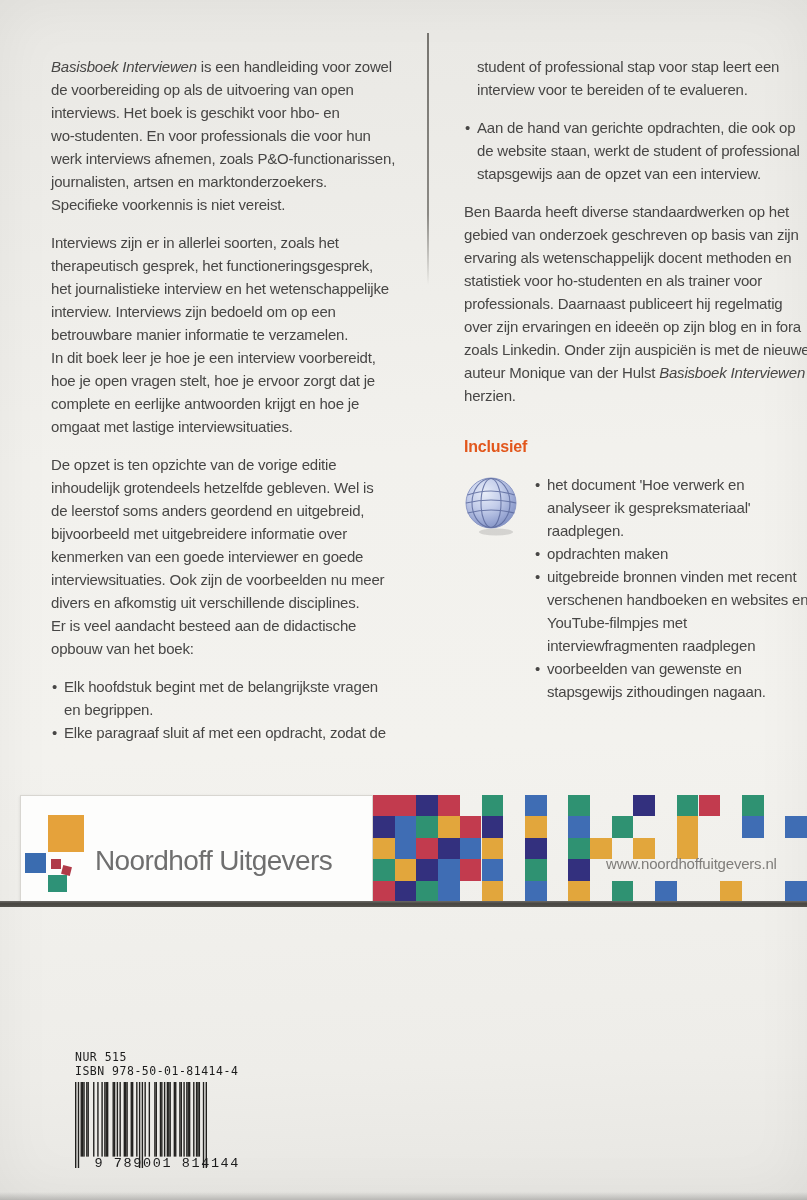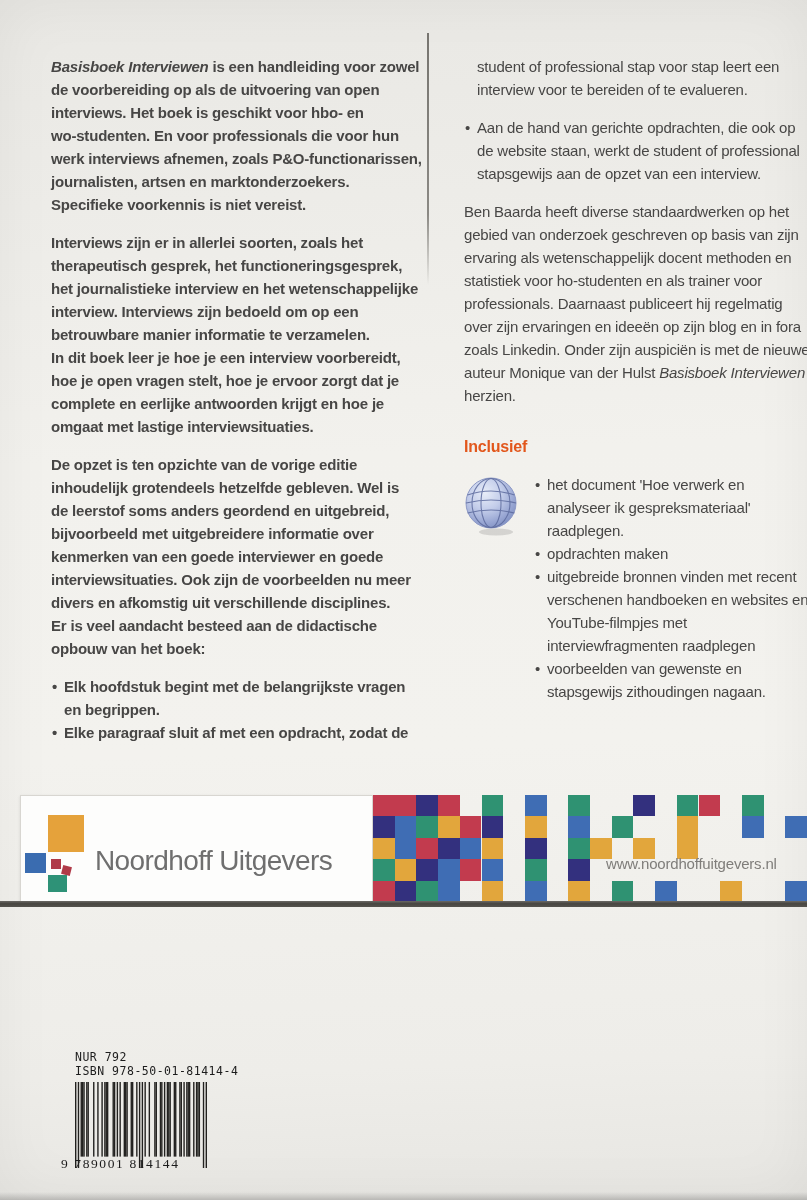--- a/index.html
+++ b/index.html
@@ -8,21 +8,21 @@
     font-family:"Liberation Sans","DejaVu Sans",sans-serif;
     color:#474645;
     background:linear-gradient(178deg,#e9e8e4 0%,#f2f1ed 38%,#f3f2ee 62%,#eeede9 88%,#e7e6e2 100%);
     box-shadow:inset 0 0 60px rgba(0,0,0,0.05);
   }
   .cover::after{content:"";position:absolute;left:0;right:0;bottom:0;height:8px;
     background:linear-gradient(rgba(0,0,0,0),rgba(0,0,0,0.18));}
   .pl{white-space:pre-line;}
   .col{position:absolute;top:55px;font-size:15px;line-height:23px;letter-spacing:-0.2px;}
   .col p{margin:0 0 15px 0;}
-  .col-left{left:51px;width:378px;font-weight:bold;}
+  .col-left{left:51px;width:378px;}
   .col-right{left:464px;width:348px;}
   .divider{position:absolute;left:427px;top:33px;width:2px;height:252px;
     background:linear-gradient(#777570,#8b8984 72%,rgba(139,137,132,0));}
   ul.blist{list-style:none;margin:0 0 15px 0;padding:0;}
   ul.blist li{position:relative;padding-left:13px;margin:0;}
   ul.blist li::before{content:"\2022";position:absolute;left:1px;top:0;}
   .continuation{padding-left:13px;margin:0;}
   .inclusief{font-weight:bold;font-size:16px;letter-spacing:-0.2px;margin:28px 0 15px 0 !important;}
   .web-row{display:flex;align-items:flex-start;}
   .globe-wrap{width:58px;margin:2px 12px 0 0;flex:none;}
@@ -36,22 +36,22 @@
   .mosaic{position:absolute;left:373px;top:795px;width:434px;height:107px;}
   .mosaic .cell{position:absolute;}
   .site-url{position:absolute;left:606px;top:855px;font-size:15px;color:#7f7d7a;letter-spacing:-0.2px;}
   .dark-line{position:absolute;left:0;top:901px;width:807px;height:6px;
     background:linear-gradient(#6b6965,#474540 45%,#55534e);}
   
   .barcode-block{position:absolute;left:60px;top:1050px;width:180px;color:#1c1c1c;}
   .bc-text{font-family:"DejaVu Sans Mono","Liberation Mono",monospace;
     font-size:11.5px;line-height:14px;letter-spacing:0.5px;margin-left:15px;}
   .bc-svg{display:block;margin:4px 0 0 15px;}
-  .bc-digits{font-family:Liberation Serif, serif;
-    font-size:13.5px;letter-spacing:1.6px;white-space:pre;margin:-12px 0 0 1px;}
+  .bc-digits{font-family:Liberation Mono, monospace;
+    font-size:13.5px;letter-spacing:1.6px;white-space:pre;margin:-12px 0 0 1px;text-align:right;}
 </style>
 </head>
 <body>
 
 <div class="cover">
 
   <div class="divider"></div>
 
   <div class="col col-left">
     <p class="pl"><i>Basisboek Interviewen</i><span> is een handleiding voor zowel
@@ -208,21 +208,21 @@
       <div class="cell" style="left: 45%; top: 80%; width: 5%; height: 20%; background: rgb(226, 166, 60);"></div>
       <div class="cell" style="left: 55%; top: 80%; width: 5%; height: 20%; background: rgb(47, 146, 114);"></div>
       <div class="cell" style="left: 65%; top: 80%; width: 5%; height: 20%; background: rgb(63, 109, 180);"></div>
       <div class="cell" style="left: 80%; top: 80%; width: 5%; height: 20%; background: rgb(226, 166, 60);"></div>
       <div class="cell" style="left: 95%; top: 80%; width: 5%; height: 20%; background: rgb(63, 109, 180);"></div>
     </div>
   <div class="site-url">www.noordhoffuitgevers.nl</div>
   <div class="dark-line"></div>
 
   <div class="barcode-block">
-    <div class="bc-text">NUR 792</div>
+    <div class="bc-text">NUR 515</div>
     <div class="bc-text">ISBN 978-50-01-81414-4</div>
     <svg class="bc-svg" id="bc-svg" width="132" height="86" viewBox="0 0 95 34" preserveAspectRatio="none">
         <rect x="0" y="0" width="1" height="34" fill="#22211f"></rect>
         <rect x="2" y="0" width="1" height="34" fill="#22211f"></rect>
         <rect x="4" y="0" width="1" height="29.5" fill="#22211f"></rect>
         <rect x="5" y="0" width="1" height="29.5" fill="#22211f"></rect>
         <rect x="6" y="0" width="1" height="29.5" fill="#22211f"></rect>
         <rect x="8" y="0" width="1" height="29.5" fill="#22211f"></rect>
         <rect x="9" y="0" width="1" height="29.5" fill="#22211f"></rect>
         <rect x="13" y="0" width="1" height="29.5" fill="#22211f"></rect>

